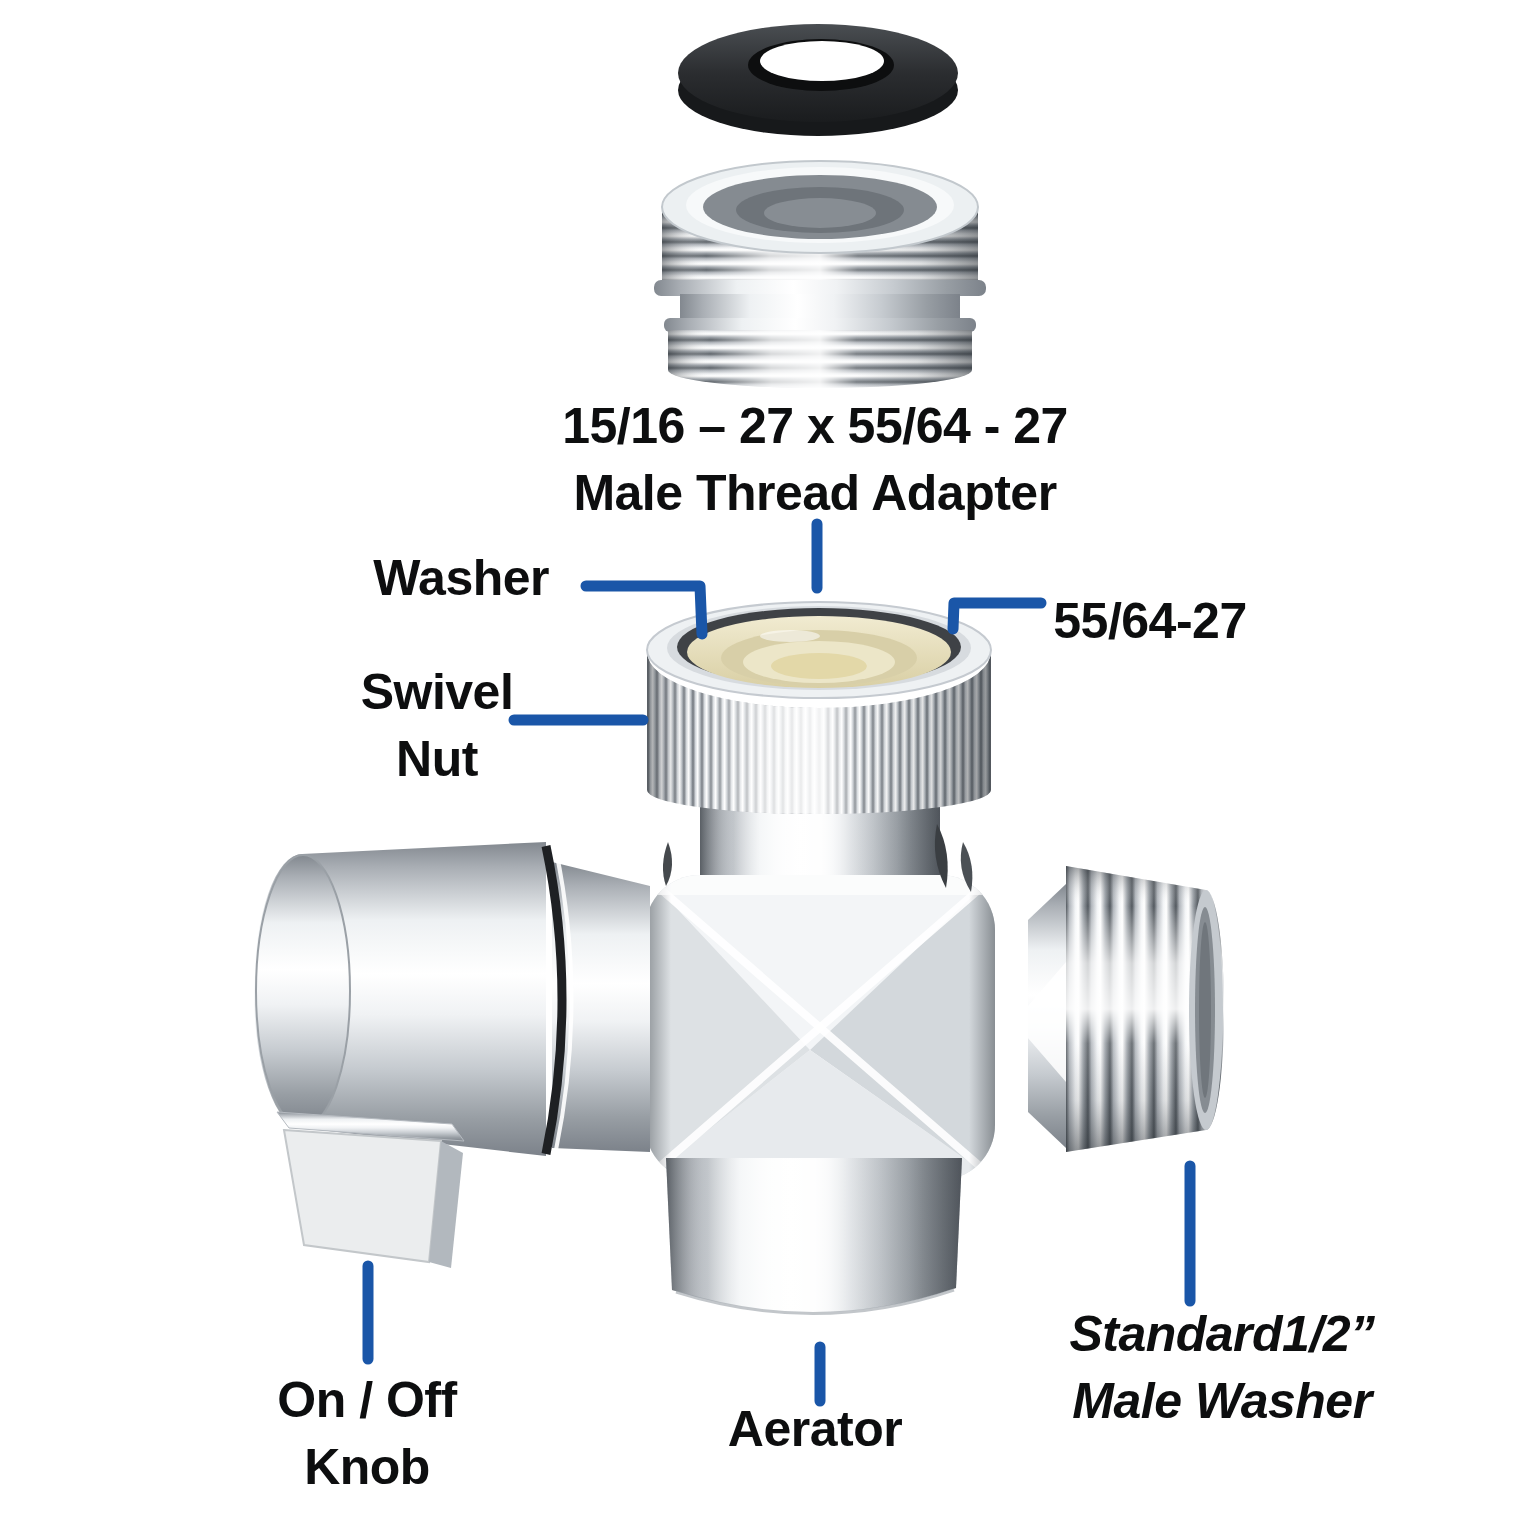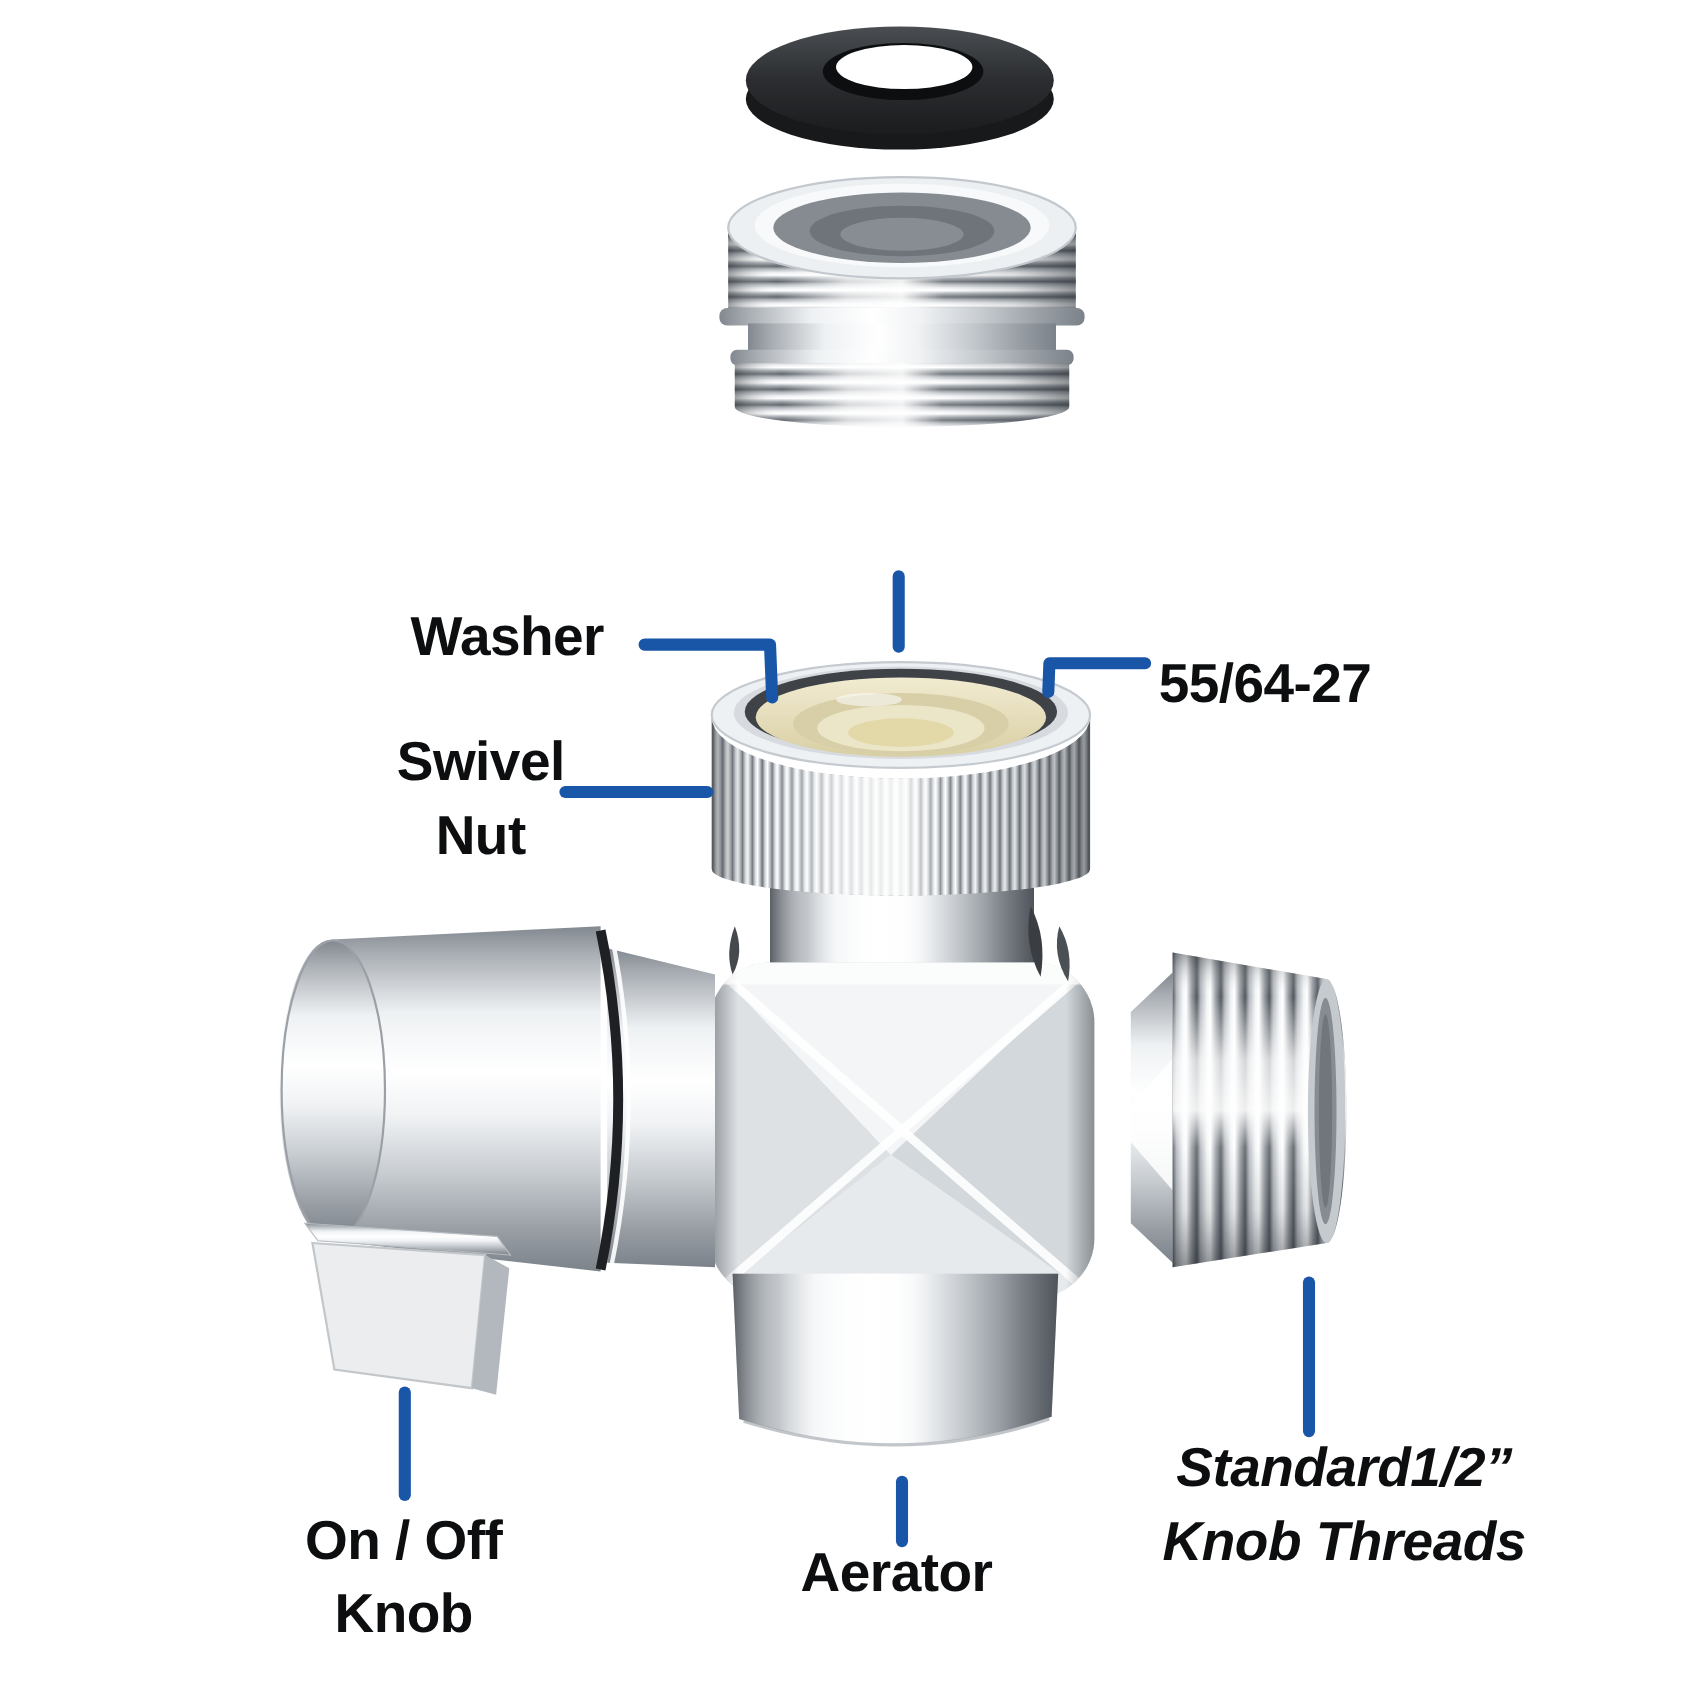--- a/index.html
+++ b/index.html
@@ -206,20 +206,24 @@
       <path class="leader" d="M 817,524 L 817,588"></path>
       <path class="leader" d="M 586,586 L 700,586 L 702,634"></path>
       <path class="leader" d="M 514,720 L 643,720"></path>
       <path class="leader" d="M 1041,603 L 954,603 L 953,629"></path>
       <path class="leader" d="M 368,1266 L 368,1359"></path>
       <path class="leader" d="M 820,1347 L 820,1401"></path>
       <path class="leader" d="M 1190,1166 L 1190,1301"></path>
     </g>
   </svg>
 
+  <div class="lbl" style="left:815px; top:393px;">
+    <span>15/16 – 27 x 55/64 - 27</span>
+    <span>Male Thread Adapter</span>
+  </div>
 
   <div class="lbl right" style="left:549px; top:545px;">
     <span>Washer</span>
   </div>
 
   <div class="lbl" style="left:437px; top:659px;">
     <span>Swivel</span>
     <span>Nut</span>
   </div>
 
@@ -231,16 +235,16 @@
     <span>On / Off</span>
     <span>Knob</span>
   </div>
 
   <div class="lbl" style="left:815px; top:1396px;">
     <span>Aerator</span>
   </div>
 
   <div class="lbl" style="left:1222px; top:1301px;font-style:italic;">
     <span>Standard1/2”</span>
-    <span>Knob Threads</span>
+    <span>Male Washer</span>
   </div>
 
 </div>
 
 </body></html>

